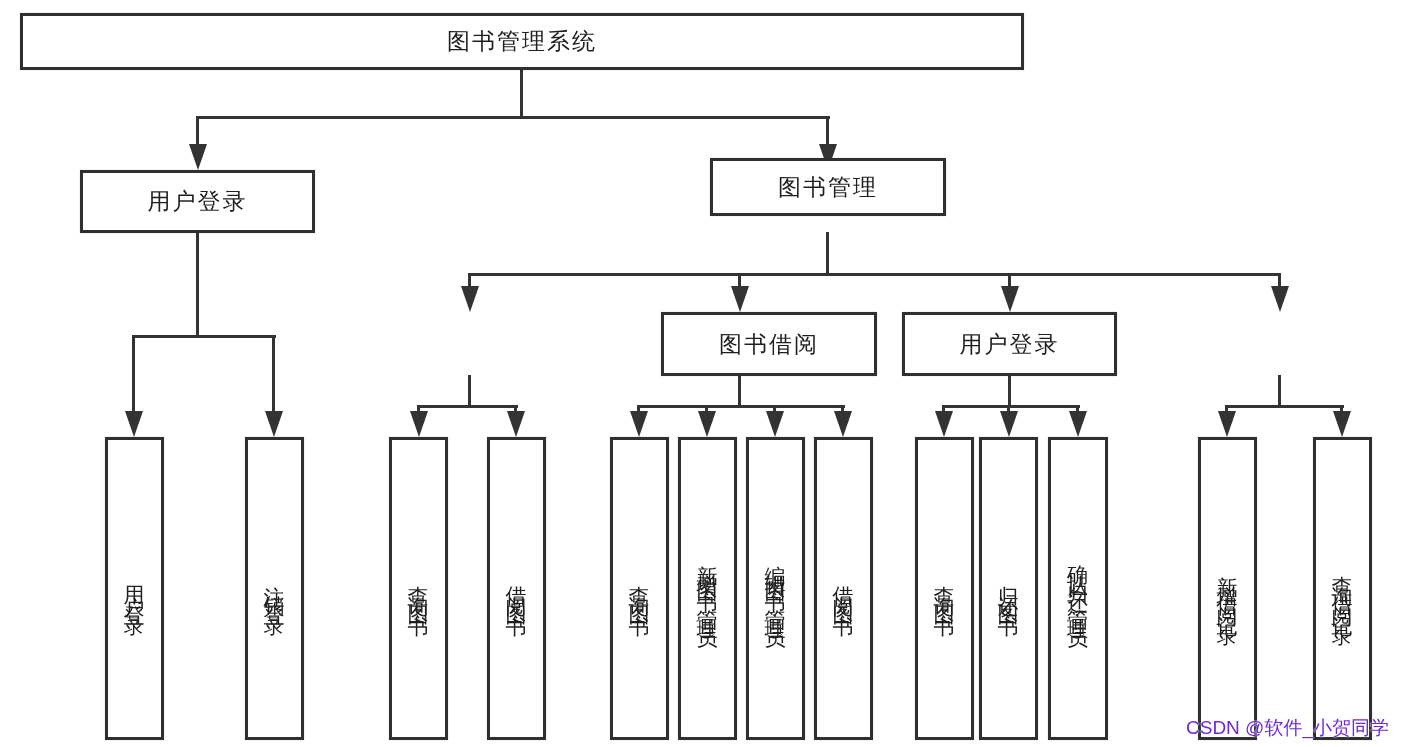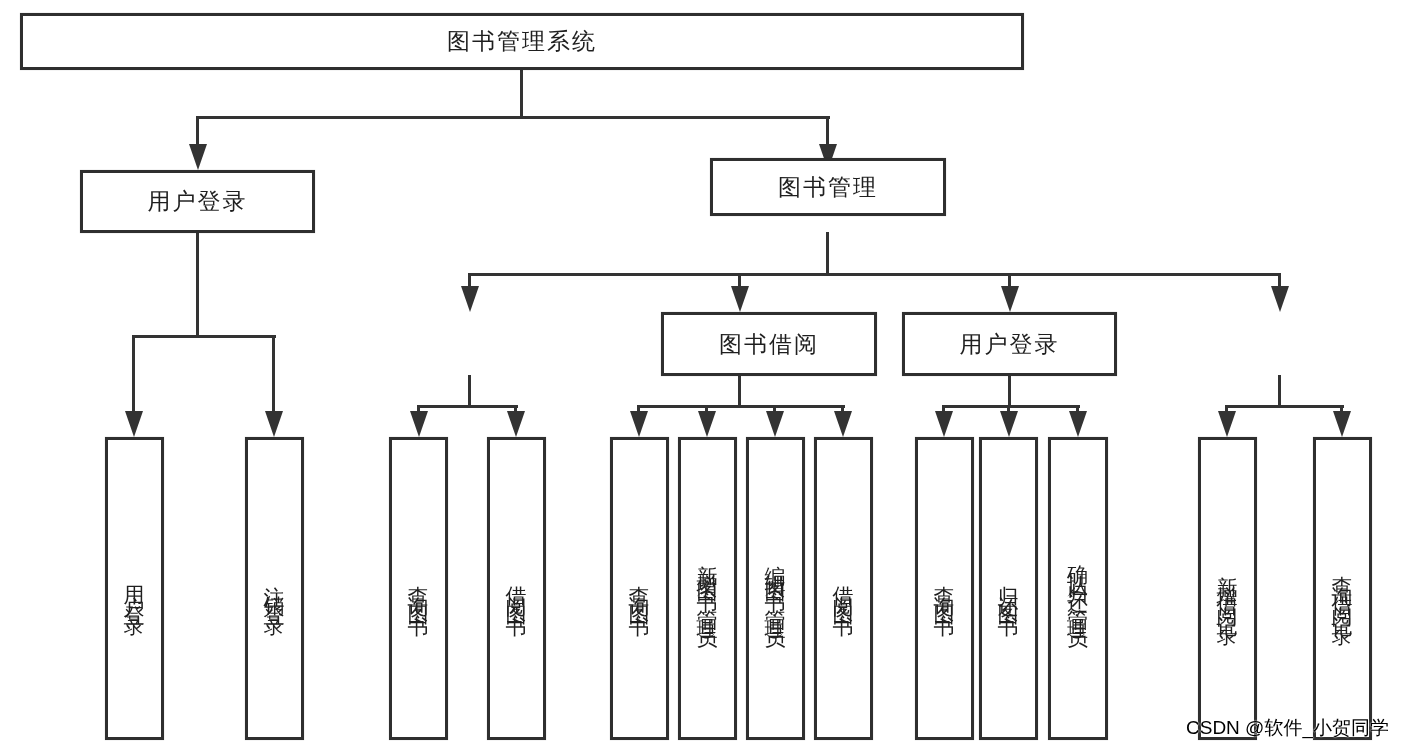--- a/index.html
+++ b/index.html
@@ -42,21 +42,21 @@
     position:absolute;
     width:0;height:0;
     border-left:9px solid transparent;
     border-right:9px solid transparent;
     border-top:26px solid #333333;
   }
   .watermark{
     position:absolute;
     left:1186px;top:715px;
     font-size:19px;
-    color:#000000;
+    color:#6d28d9;
     text-shadow:0 0 2px #ffffff, 0 0 1px #ffffff;
     white-space:nowrap;
     z-index:5;
   }
 </style>
 </head>
 <body>
 
 <div id="stage">
 

